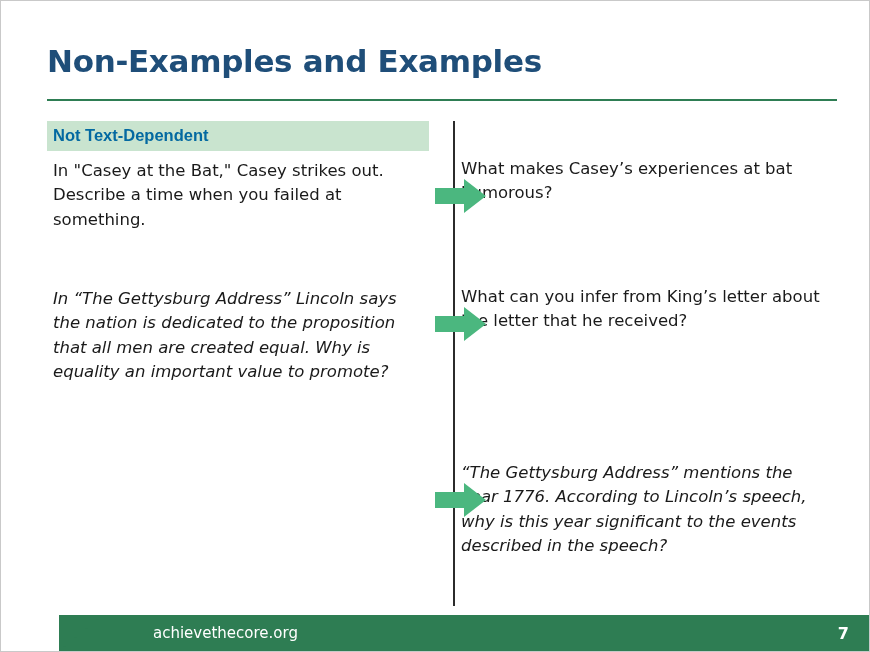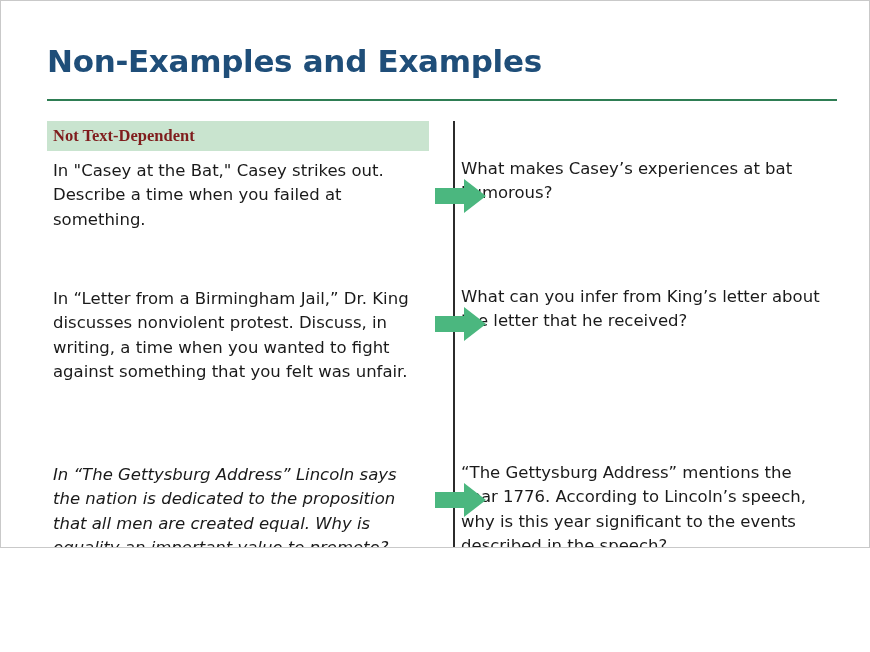--- a/index.html
+++ b/index.html
@@ -9,21 +9,21 @@
   }
   body {
     width: 870px;
     height: 652px;
     font-family: "Liberation Sans", sans-serif;
     overflow: hidden;
   }
   .slide {
     position: relative;
     width: 870px;
-    height: 548px;
+    height: 652px;
     box-sizing: border-box;
     border: 1px solid #c9c9c9;
     background: #ffffff;
     overflow: hidden;
   }
   .slide-title {
     position: absolute;
     left: 46px;
     top: 42px;
     font-size: 31px;
@@ -53,25 +53,25 @@
     top: 0;
     width: 382px;
   }
   .col-left { left: 0; }
   .col-right { left: 408px; }
 
   .col-header {
     background: #c9e4cf;
     font-size: 16.5px;
     font-weight: bold;
-    color: #7f1d1d;
+    color: #0369a1;
     padding: 5px 6px 5px 6px;
     box-sizing: border-box;
     height: 30px;
-    font-family: Liberation Serif, serif;
+    font-family: Liberation Sans, sans-serif;
   }
 
   .divider {
     position: absolute;
     left: 452px;
     top: 120px;
     width: 2px;
     height: 485px;
     background: #2b2b2b;
   }
@@ -176,52 +176,55 @@
   <div class="divider"></div>
 
   <div class="columns">
 
     <div class="col col-left">
       <div class="col-header">Not Text-Dependent</div>
       <div class="rows">
         <div class="row" style="height:128px;">
           <div class="cell-text">In "Casey at the Bat," Casey strikes out. Describe a time when you failed at something.</div>
         </div>
-        <div class="row" style="height:176px;">
-          <div class="cell-text">In “Letter from a Birmingham Jail,” Dr. King discusses nonviolent protest. Discuss, in writing, a time when you wanted to fight against something that you felt was unfair.</div>
-        </div>
         <div class="row" style="height:150px;font-style:italic;">
           <div class="cell-text">In “The Gettysburg Address” Lincoln says the nation is dedicated to the proposition that all men are created equal. Why is equality an important value to promote?</div>
         </div>
       </div>
     </div>
 
     <div class="col col-right cell-right">
       <div class="rows">
         <div class="row" style="height:128px;margin-top:36px;">
           <div class="cell-text">What makes Casey’s experiences at bat humorous?</div>
         </div>
         <div class="row" style="height:176px;">
           <div class="cell-text">What can you infer from King’s letter about the letter that he received?</div>
         </div>
-        <div class="row" style="height:150px;">
+        <div class="row" style="height:150px;font-style:italic;">
           <div class="cell-text">“The Gettysburg Address” mentions the year 1776. According to Lincoln’s speech, why is this year significant to the events described in the speech?</div>
         </div>
       </div>
     </div>
 
     <div class="arrow arrow-1">
       <div class="shaft"></div>
       <div class="head"></div>
     </div>
     <div class="arrow arrow-2">
       <div class="shaft"></div>
       <div class="head"></div>
     </div>
     <div class="arrow arrow-3">
       <div class="shaft"></div>
       <div class="head"></div>
     </div>
 
   </div>
 
+  <div class="footer">
+    <div class="footer-band"></div>
+    <div class="footer-wedge"></div>
+    <div class="footer-text">achievethecore.org</div>
+    <div class="page-number">7</div>
+  </div>
 
 </div>
 
 </body></html>

